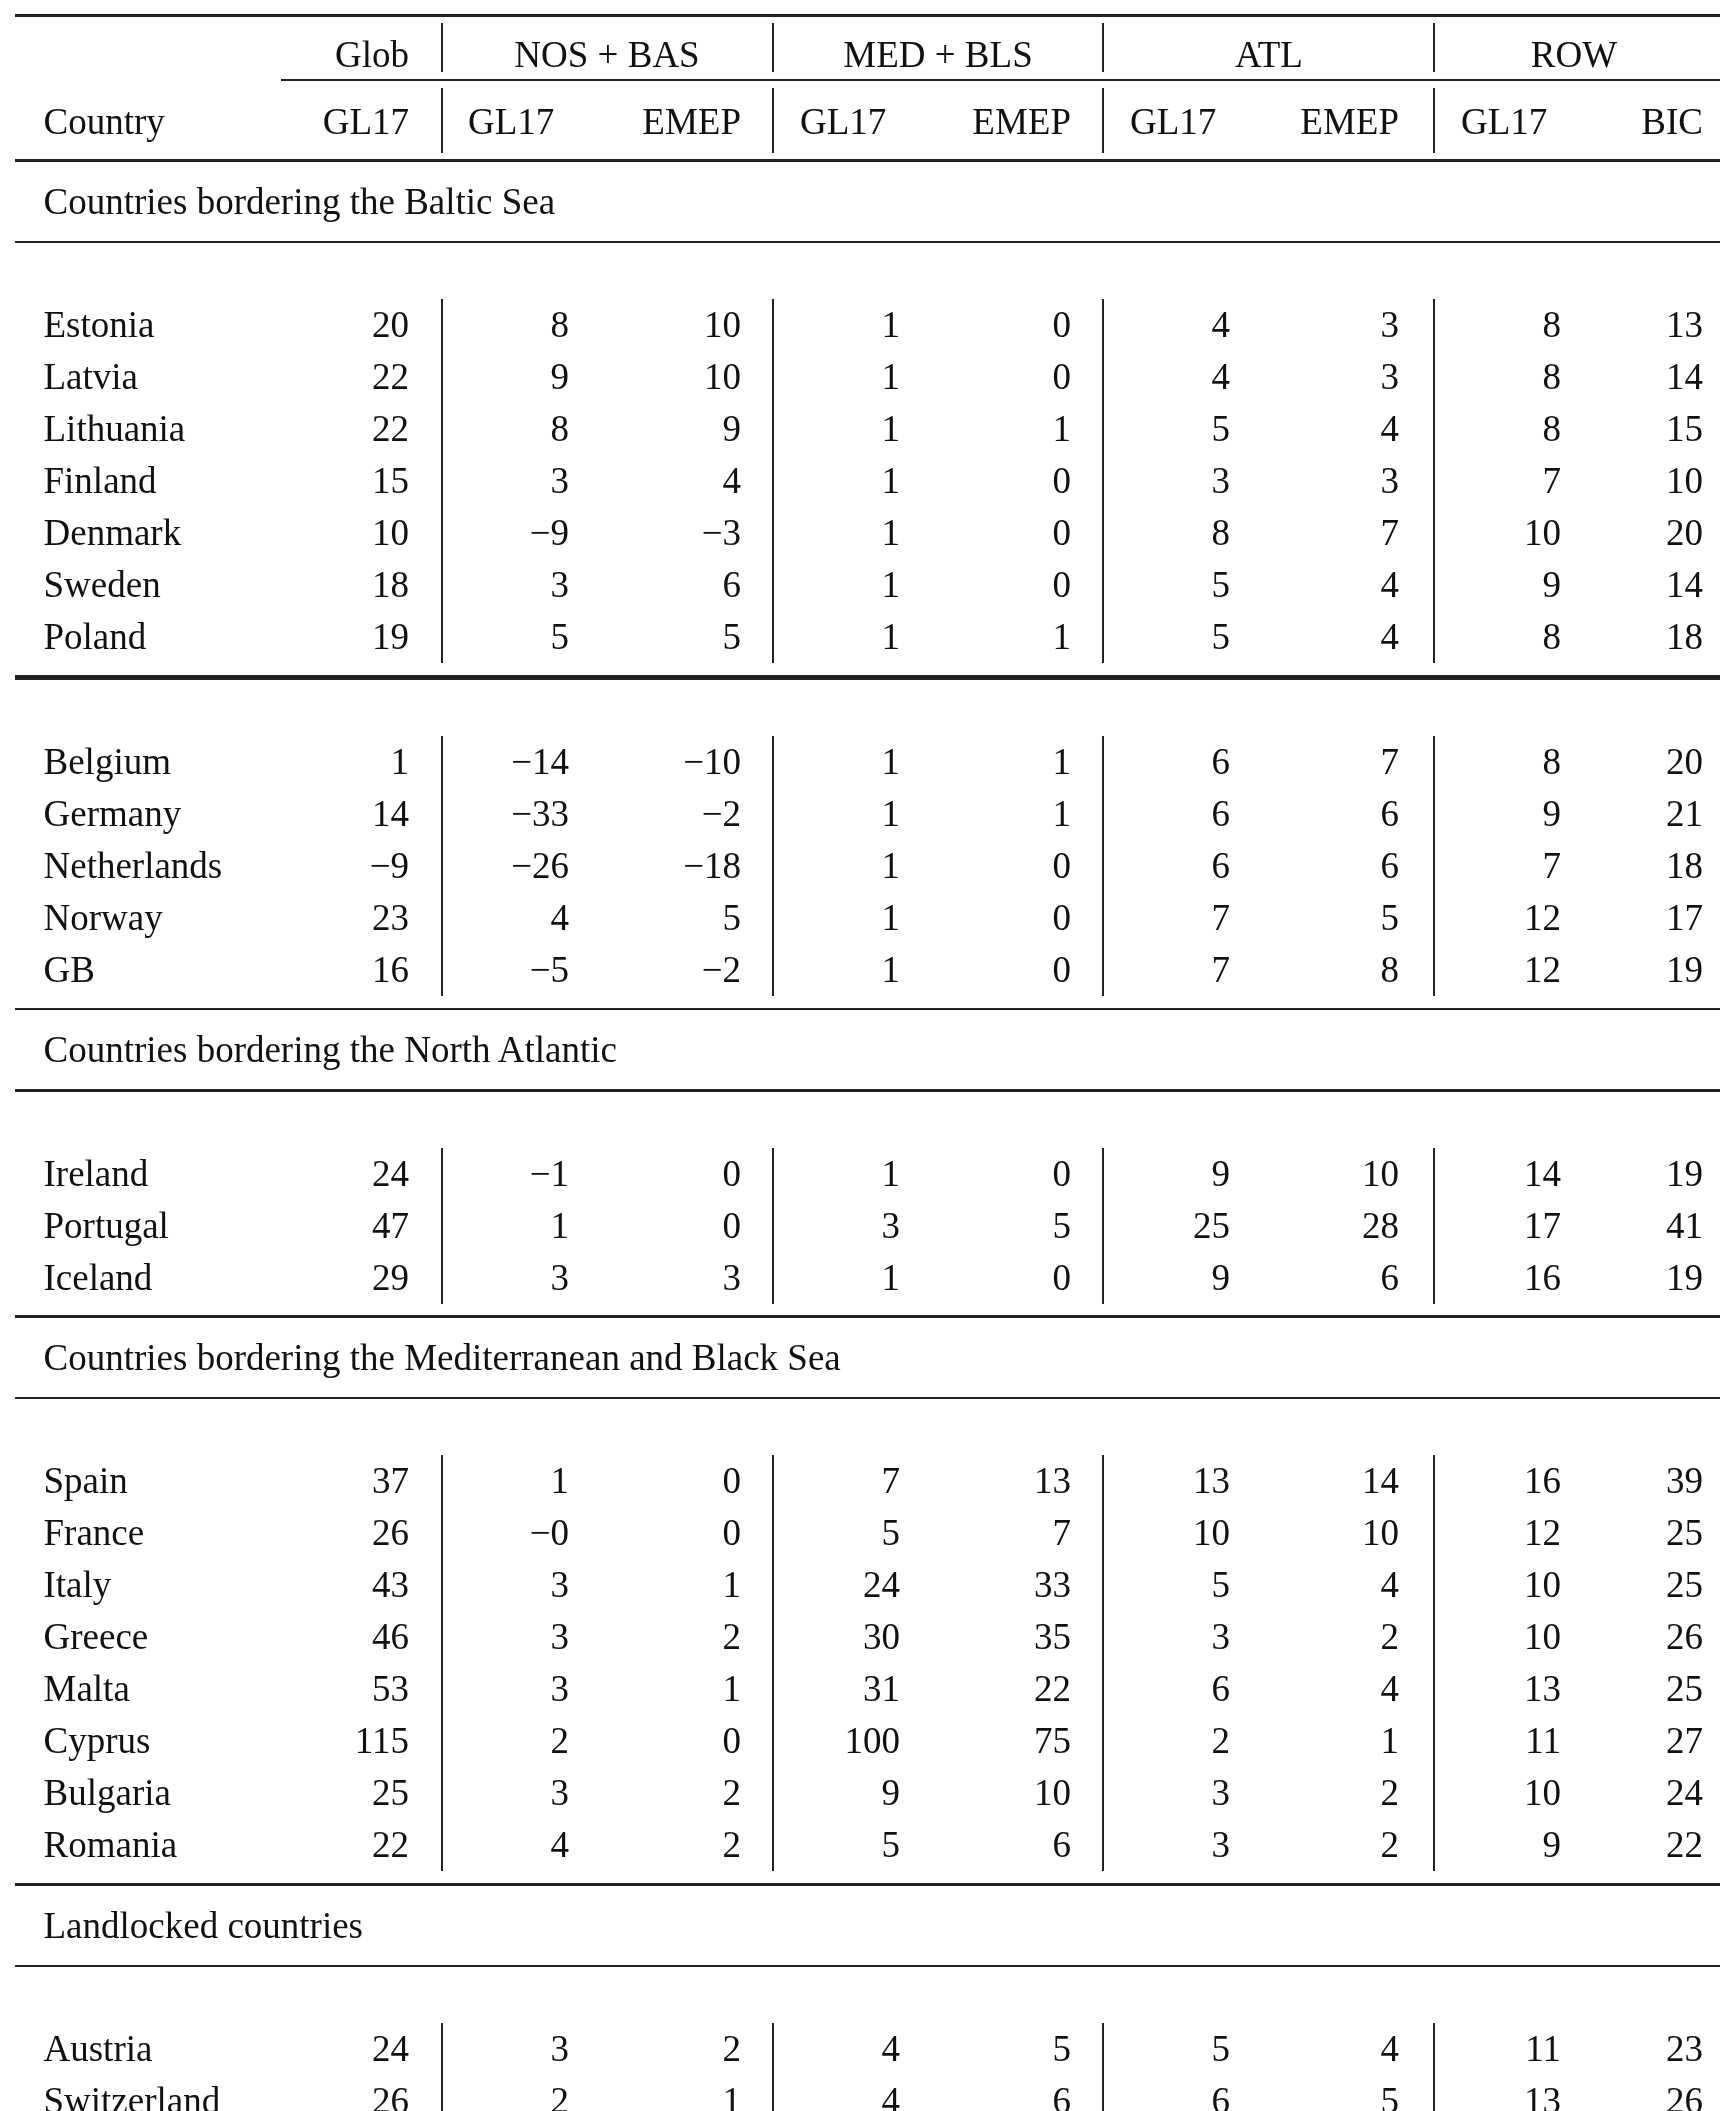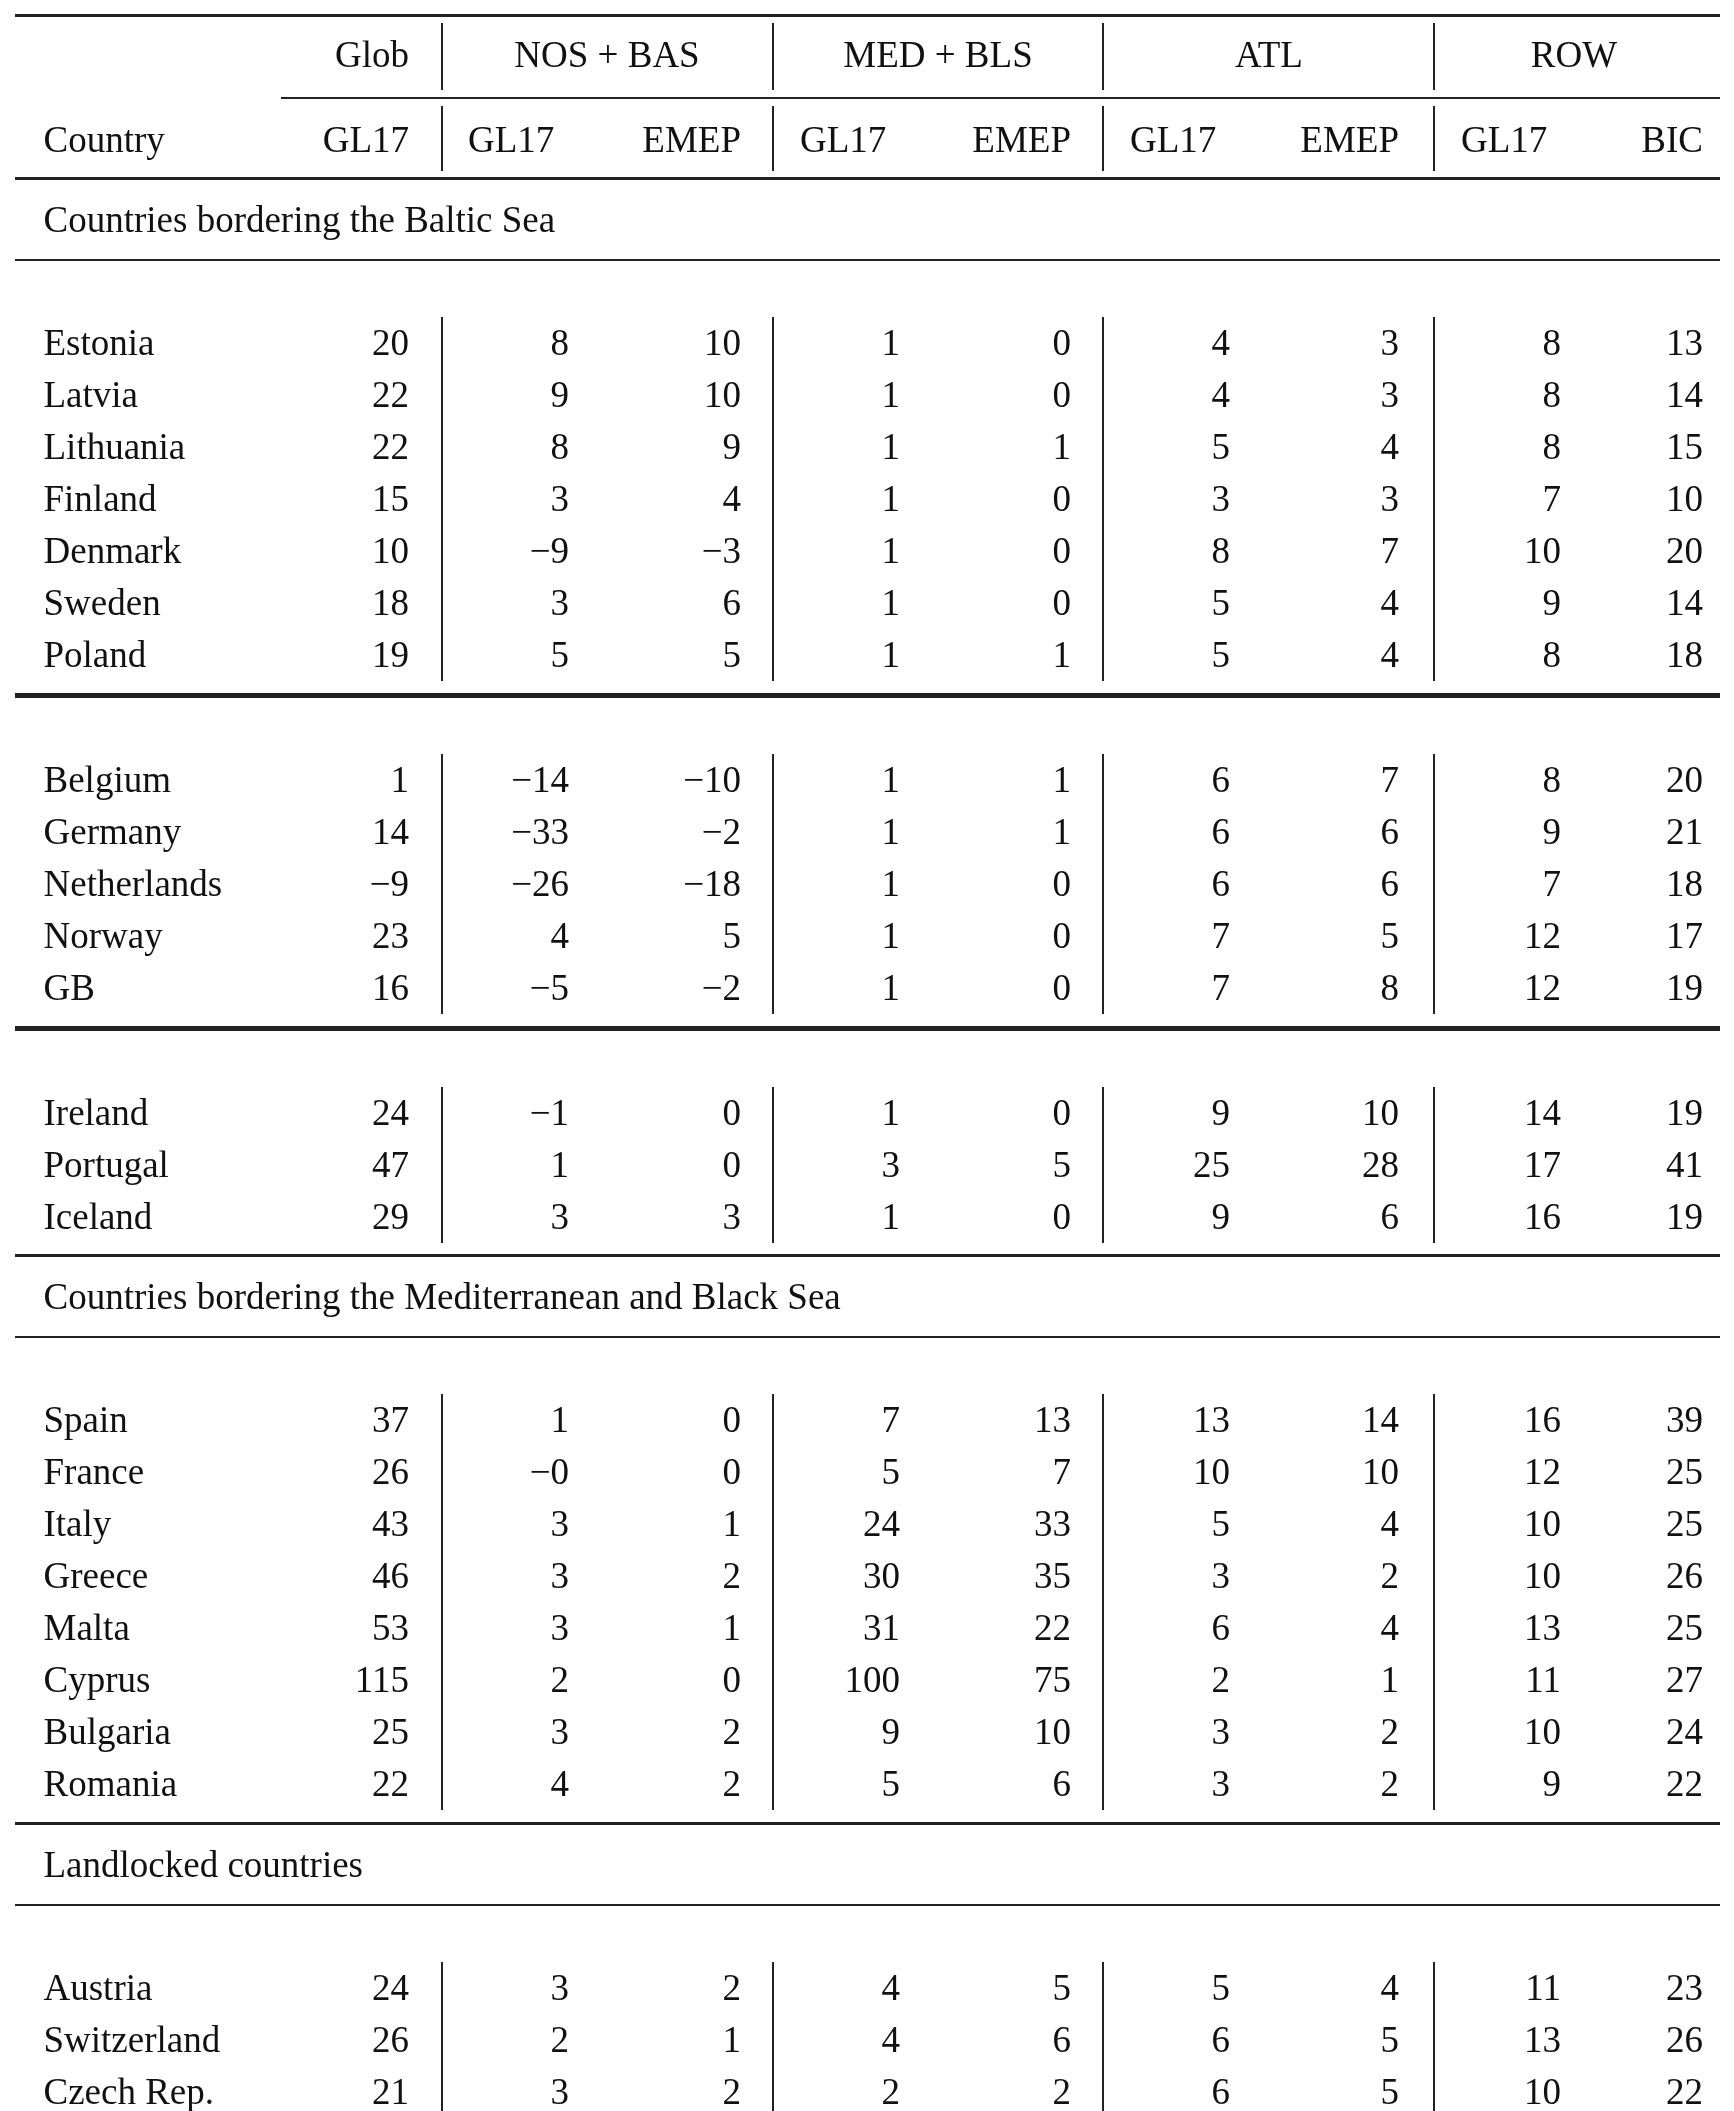--- a/index.html
+++ b/index.html
@@ -2,21 +2,21 @@
 <html style="font-size:13.4px"><head>
 <meta charset="utf-8">
 <style>
   html, body { margin: 0; padding: 0; background: #ffffff; }
   body { width: 1734px; height: 2111px; position: relative; overflow: hidden;
          font-family: "Liberation Serif", "DejaVu Serif", serif; color: #111; }
   .tbl { position: absolute; left: 15px; top: 14.3px; width: 1705px; }
   .rule { height: 2.5px; background: #222; width: 100%; }
   .rule.mid { margin-left: 266px; width: calc(100% - 266px); height: 2.5px; }
   .row { position: relative; height: 52px; font-size: 37px; line-height: 52px; }
-  .hdr1 { height: 80px; line-height: 76px; }
+  .hdr1 { height: 62px; line-height: 76px; }
   .hdr2 { height: 78px; line-height: 82px; }
   .sect { height: 79px; line-height: 79px; font-size: 37px; padding-left: 28.5px; }
   .cell { position: absolute; top: 0; white-space: nowrap; }
   .name { left: 28.5px; }
   .r { text-align: right; }
   
   .c0 { right: calc(1705px - 394px); }
   .c1 { right: calc(1705px - 554px); }
   .c2 { right: calc(1705px - 726px); }
   .c3 { right: calc(1705px - 885px); }
@@ -223,20 +223,21 @@
           <span class="cell r c2">−2</span>
           <span class="cell r c3">1</span>
           <span class="cell r c4">0</span>
           <span class="cell r c5">7</span>
           <span class="cell r c6">8</span>
           <span class="cell r c7">12</span>
           <span class="cell r c8">19</span>
         </div>
       </div>
       <div class="rule"></div>
+      <div class="sect">Countries bordering the North Atlantic</div>
       <div class="rule"></div>
       <div class="group">
         <div class="vl v1"></div>
         <div class="vl v2"></div>
         <div class="vl v3"></div>
         <div class="vl v4"></div>
         <div class="row">
           <span class="cell name">Ireland</span>
           <span class="cell r c0">24</span>
           <span class="cell r c1">−1</span>

